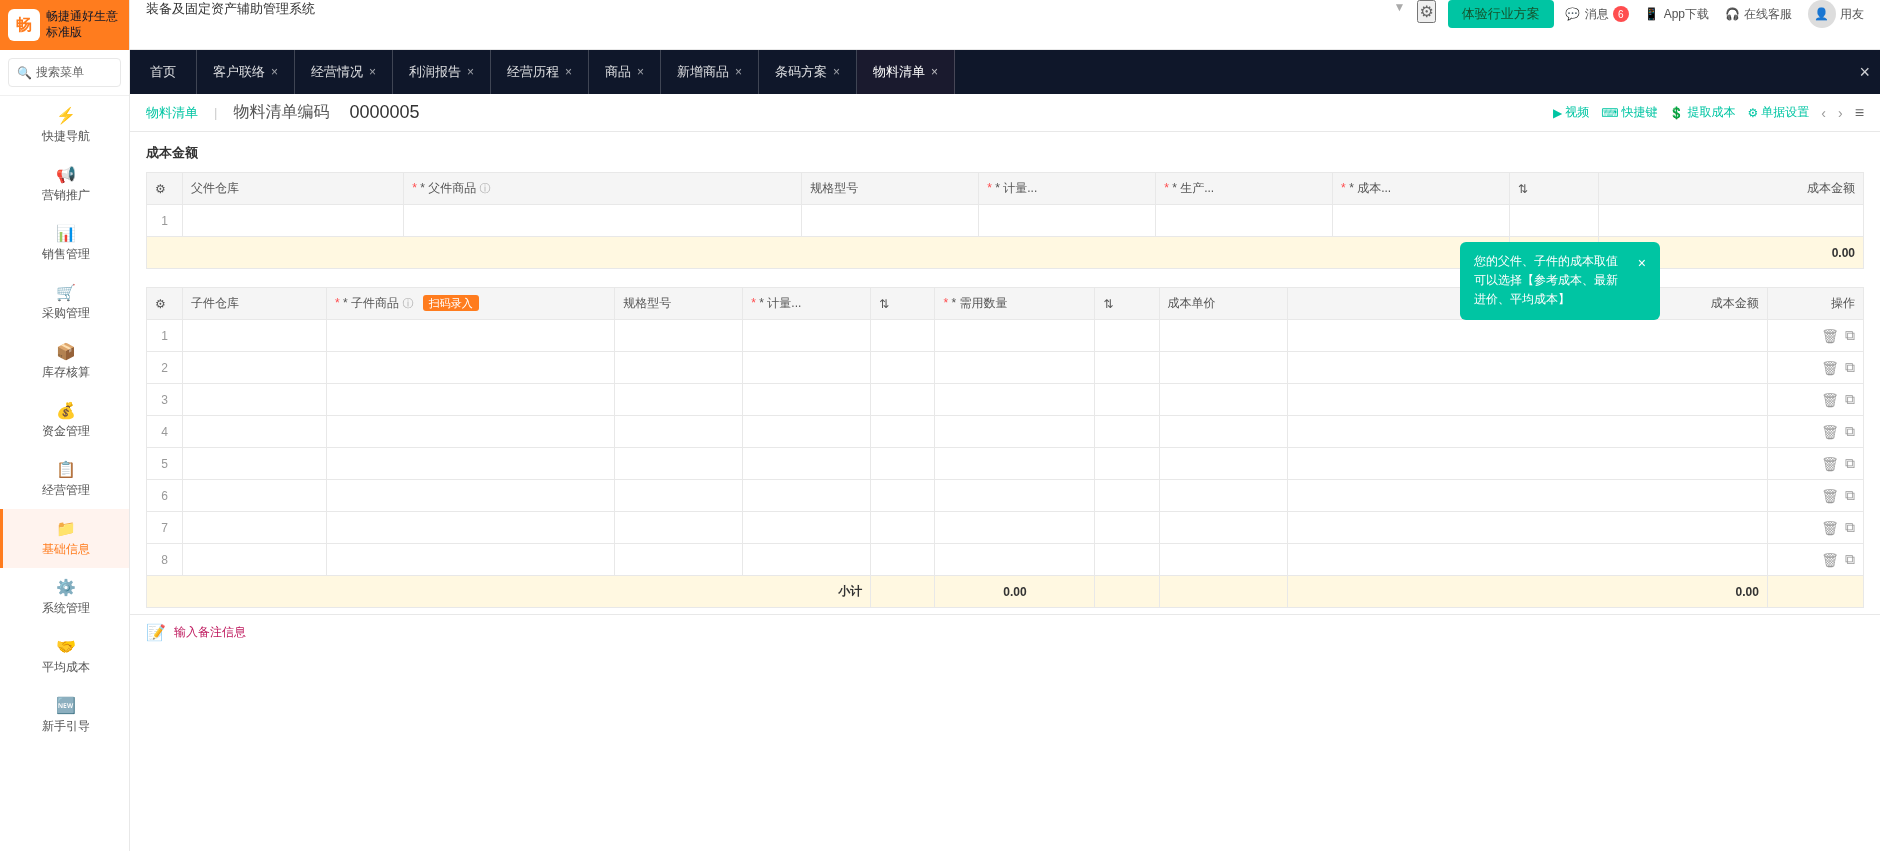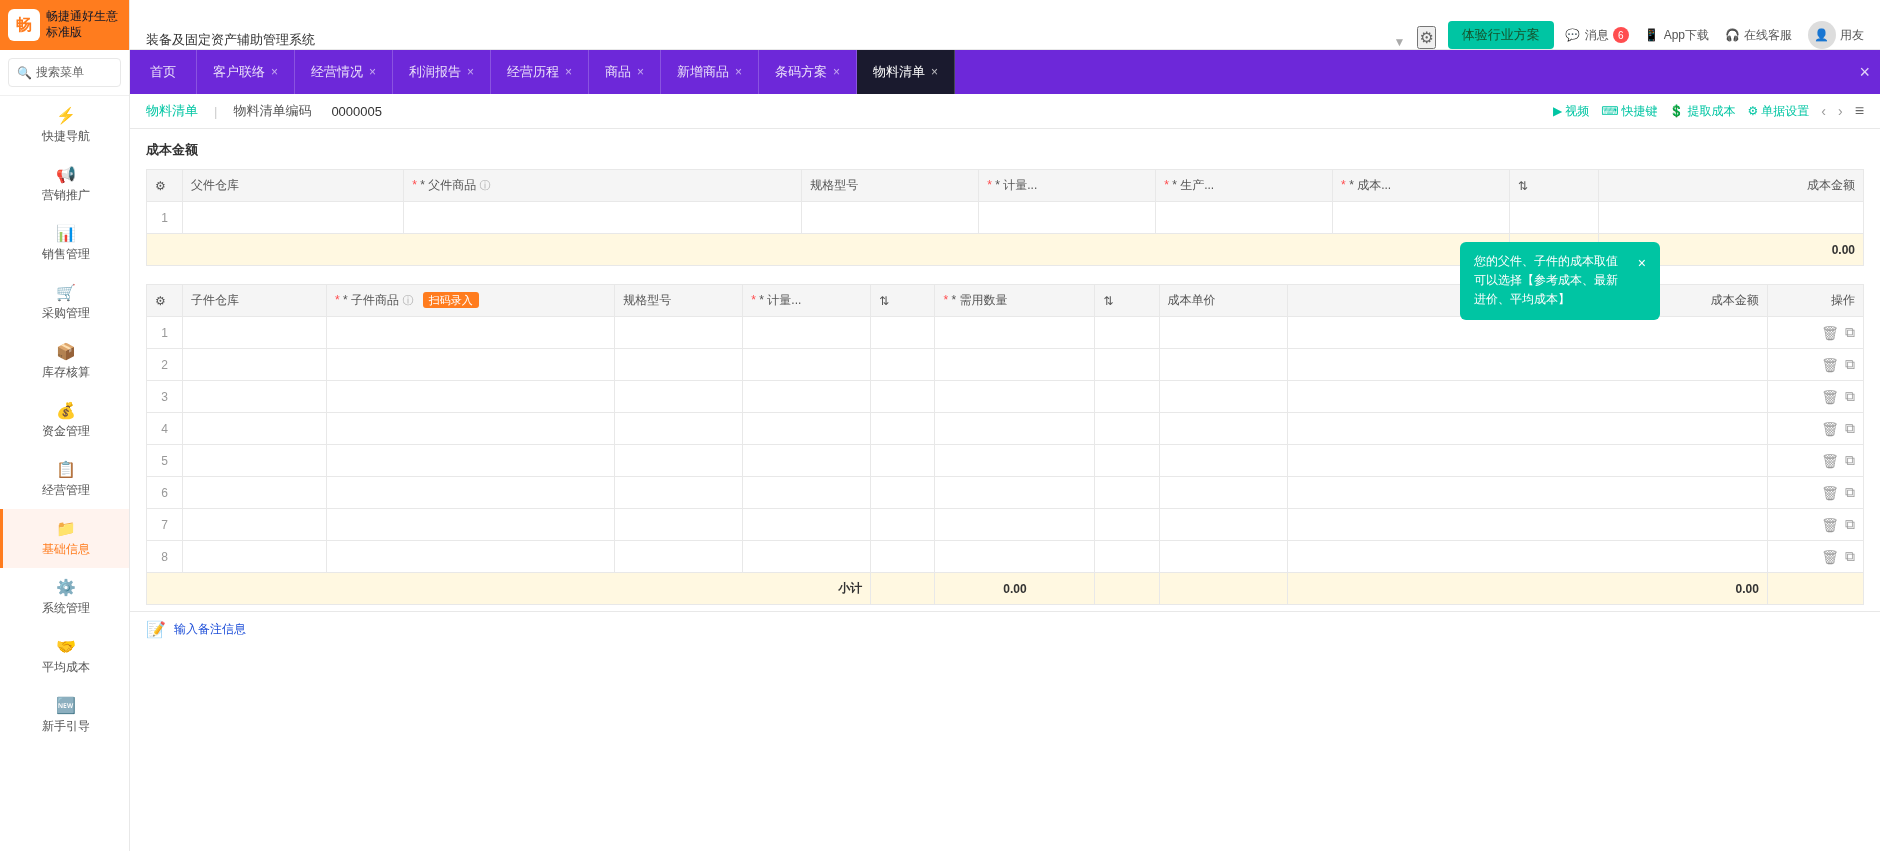--- a/index.html
+++ b/index.html
@@ -45,21 +45,21 @@
       border-left: 3px solid transparent;
     }
     .sidebar-item.active { background: #fff3ee; color: #ff7c1e; border-left-color: #ff7c1e; }
     .sidebar-item-icon { font-size: 16px; }
 
     
     .main { flex: 1; display: flex; flex-direction: column; overflow: hidden; }
 
     
     .topbar {
-      height: 50px; background: #fff; display: flex; align-items: flex-end;
+      height: 50px; background: #fff; display: flex; align-items: flex-start;
       padding: 0 16px; border-bottom: 1px solid #e8e8e8; gap: 12px;
     }
     .topbar-title { font-size: 13px; color: #333; flex: 1; }
     .topbar-settings { font-size: 16px; color: #666; cursor: pointer; }
     .topbar-experience {
       background: #00c5a3; color: #14532d; border: none; border-radius: 4px;
       padding: 5px 14px; cursor: pointer; font-size: 13px;
     }
     .topbar-right { display: flex; align-items: center; gap: 16px; margin-left: auto; }
     .topbar-right-item { display: flex; align-items: center; gap: 4px; cursor: pointer; color: #555; font-size: 12px; }
@@ -67,21 +67,21 @@
       background: #ff4d4f; color: #fff; border-radius: 50%;
       width: 16px; height: 16px; font-size: 10px; display: flex; align-items: center; justify-content: center;
     }
     .user-avatar {
       width: 28px; height: 28px; background: #ddd; border-radius: 50%;
       display: flex; align-items: center; justify-content: center; font-size: 12px;
     }
 
     
     .nav-tabs {
-      background: #6d28d9; display: flex; align-items: center; overflow: hidden; flex-shrink: 0;
+      background: #0f172a; display: flex; align-items: center; overflow: hidden; flex-shrink: 0;
     }
     .nav-tab {
       padding: 0 16px; height: 44px; display: flex; align-items: center; gap: 4px;
       color: rgba(255,255,255,0.85); cursor: pointer; font-size: 13px; white-space: nowrap;
       border-right: 1px solid rgba(255,255,255,0.2);
     }
     .nav-tab.active { background: #1a1a2e; color: #fff; }
     .nav-tab-close { font-size: 12px; opacity: 0.7; margin-left: 2px; }
     .nav-tab-first { padding: 0 20px; font-weight: 500; }
     .nav-tabs-end { margin-left: auto; padding: 0 10px; color: rgba(255,255,255,0.8); font-size: 18px; cursor: pointer; }
@@ -304,22 +304,22 @@
     <div class="content-wrapper">
 
       <div class="tooltip-box">
         <span class="tooltip-close">×</span>
         <span>您的父件、子件的成本取值可以选择【参考成本、最新进价、平均成本】</span>
       </div>
 
       <div class="page-header">
         <span class="breadcrumb-item">物料清单</span>
         <span class="breadcrumb-sep">|</span>
-        <span style="font-size:13px;color:#555;">物料清单编码</span>
-        <span style="font-size:13px;color:#333;font-weight:500;margin-left:4px;">0000005</span>
+        <span style="font-size:16px;color:#555;">物料清单编码</span>
+        <span style="font-size:18px;color:#333;font-weight:500;margin-left:4px;">0000005</span>
         <div class="page-header-right">
           <span class="page-header-btn">
             <span>▶</span>
             <span>视频</span>
           </span>
           <span class="page-header-btn">
             <span>⌨</span>
             <span>快捷键</span>
           </span>
           <span class="page-header-btn">
@@ -563,18 +563,18 @@
     <td></td>
     <td style="text-align:right;font-weight:600;">0.00</td>
     <td></td>
   </tr>
             </tbody>
         </table>
       </div>
 
       <div class="bottom-note" style="margin-top:6px;">
         <span class="note-icon">📝</span>
-        <span style="color:#1d4ed8;">输入备注信息</span>
+        <span style="color:#be185d;">输入备注信息</span>
       </div>
 
     </div>
   </div>
 </div>
 
 </body></html>

